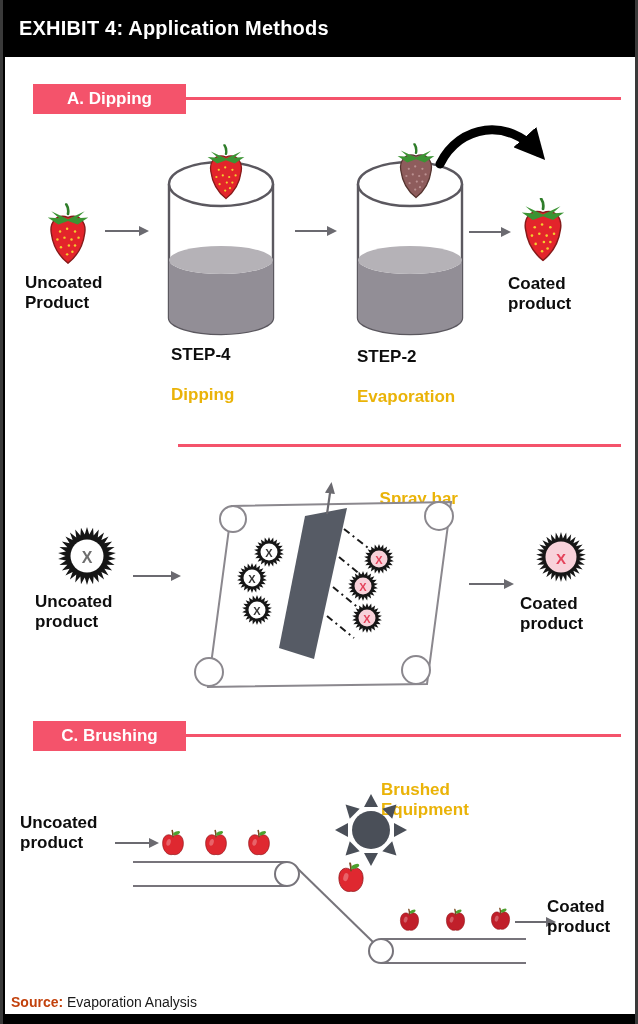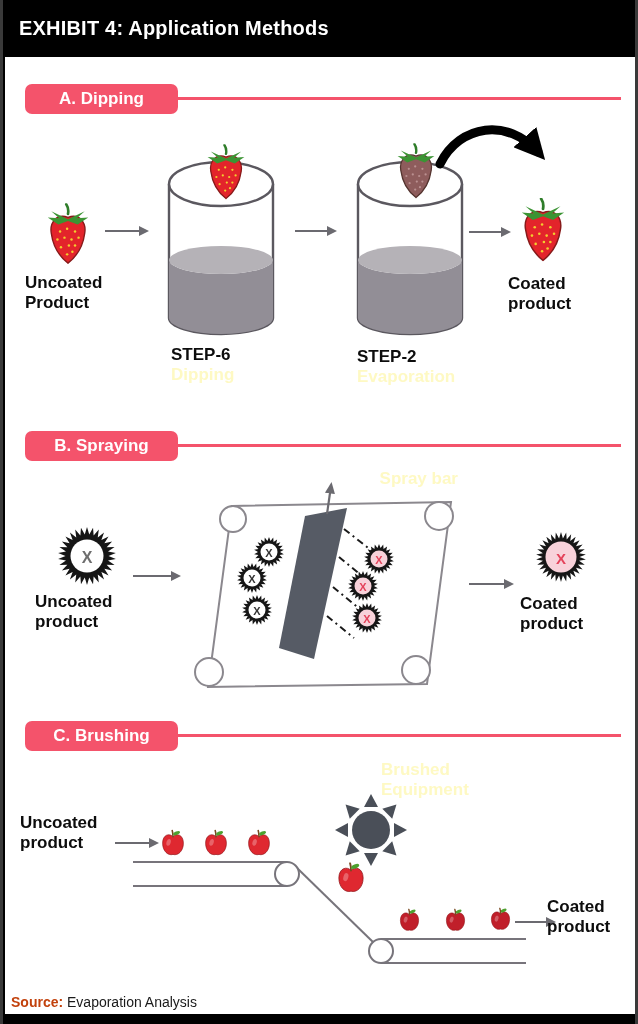--- a/index.html
+++ b/index.html
@@ -4,27 +4,27 @@
 <style>
   * { margin:0; padding:0; box-sizing:border-box; }
   html,body { background:#3a3a3a; }
   .page {
     position:relative; width:632px; height:1024px; background:#000;
     font-family:"Liberation Sans", sans-serif; overflow:hidden; margin:0 auto;
   }
   .content { position:absolute; left:2px; top:57px; width:634px; height:957px; background:#ffffff; }
   .titlebar-text { position:absolute; left:16px; top:17px; color:#ffffff; font-size:20px; font-weight:bold; letter-spacing:0.2px; }
   .sec-box {
-    position:absolute; left:22px; width:153px; height:30px; background:#F4536B;
+    position:absolute; left:30px; width:153px; height:30px; background:#F4536B;
     color:#ffffff; font-weight:bold; font-size:17px;
-    display:flex; align-items:center; justify-content:center;border-radius:7px;
+    display:flex; align-items:center; justify-content:center;
   }
   .sec-line { position:absolute; left:175px; width:443px; height:3px; background:#F4536B; }
   .lbl { position:absolute; font-size:17px; font-weight:bold; line-height:20px; color:#0d0d0d; }
-  .lbl.pink, .pink { color:#fef9c3; }
+  .lbl.pink, .pink { color:#eab308;margin-top:20px; }
   .abs { position:absolute; }
   .harrow { position:absolute; height:2.4px; background:#6B6A70; }
   .harrow::after {
     content:""; position:absolute; right:-10px; top:-4.3px;
     border-left:10px solid #6B6A70; border-top:5.5px solid transparent; border-bottom:5.5px solid transparent;
   }
   .burst-x { font-weight:bold; text-anchor:middle; dominant-baseline:central; font-family:"Liberation Sans",sans-serif; }
   .footer { position:absolute; left:8px; top:994px; font-size:14px; color:#1a1a1a; }
   .footer b { color:#c2410c; }
 </style>
@@ -87,21 +87,21 @@
   <svg class="abs" style="left:163px;top:158px" width="110" height="182" viewBox="0 0 110 182">
     <path d="M3,26 L3,160 A52,16 0 0 0 107,160 L107,26" fill="#ffffff" stroke="#5B585F" stroke-width="2.4"></path>
     <path d="M3,102 L3,160 A52,16 0 0 0 107,160 L107,102 A52,14 0 0 1 3,102 Z" fill="#928E96"></path>
     <ellipse cx="55" cy="102" rx="52" ry="14" fill="#B5B2B7"></ellipse>
     <ellipse cx="55" cy="26" rx="52" ry="22" fill="#ffffff" stroke="#5B585F" stroke-width="2.4"></ellipse>
   </svg>
   <svg class="abs" style="left:203px;top:143px" width="40" height="60" viewBox="0 0 50 72">
       <use href="#strawberry"></use>
     </svg>
   <div class="lbl" style="left:168px;top:345px;width:112px">
-    <div>STEP-6</div>
+    <div>STEP-4</div>
     <div class="pink">Dipping</div>
   </div>
 
   <div class="harrow" style="left:292px;top:230px;width:32px"></div>
 
   <svg class="abs" style="left:352px;top:158px" width="110" height="182" viewBox="0 0 110 182">
     <path d="M3,26 L3,160 A52,16 0 0 0 107,160 L107,26" fill="#ffffff" stroke="#5B585F" stroke-width="2.4"></path>
     <path d="M3,102 L3,160 A52,16 0 0 0 107,160 L107,102 A52,14 0 0 1 3,102 Z" fill="#928E96"></path>
     <ellipse cx="55" cy="102" rx="52" ry="14" fill="#B5B2B7"></ellipse>
     <ellipse cx="55" cy="26" rx="52" ry="22" fill="#ffffff" stroke="#5B585F" stroke-width="2.4"></ellipse>
@@ -117,23 +117,20 @@
     <div class="pink">Evaporation</div>
   </div>
 
   <div class="harrow" style="left:466px;top:231px;width:32px"></div>
 
   <svg class="abs" style="left:517px;top:197px" width="46" height="68" viewBox="0 0 50 72">
       <use href="#strawberry"></use>
     </svg>
   <div class="lbl" style="left:505px;top:274px;width:82px">Coated product</div>
 
-  <div class="sec-box" style="top:431px">
-    <span>B. Spraying</span>
-  </div>
   <div class="sec-line" style="top:444px"></div>
 
   <div class="lbl pink" style="left:335px;top:469px;width:120px;text-align:right">Spray bar</div>
 
   <svg class="abs" style="left:52px;top:524px" width="64" height="64" viewBox="0 0 64 64">
     <polygon class="burst" fill="#161616" points="32.00,3.00 34.25,10.62 38.03,3.63 38.64,11.55 43.80,5.51 42.75,13.38 49.05,8.54 46.39,16.02 53.55,12.60 49.39,19.36 57.11,17.50 51.64,23.26 59.58,23.04 53.03,27.53 60.84,28.97 53.50,32.00 60.84,35.03 53.03,36.47 59.58,40.96 51.64,40.74 57.11,46.50 49.39,44.64 53.55,51.40 46.39,47.98 49.05,55.46 42.75,50.62 43.80,58.49 38.64,52.45 38.03,60.37 34.25,53.38 32.00,61.00 29.75,53.38 25.97,60.37 25.36,52.45 20.20,58.49 21.25,50.62 14.95,55.46 17.61,47.98 10.45,51.40 14.61,44.64 6.89,46.50 12.36,40.74 4.42,40.96 10.97,36.47 3.16,35.03 10.50,32.00 3.16,28.97 10.97,27.53 4.42,23.04 12.36,23.26 6.89,17.50 14.61,19.36 10.45,12.60 17.61,16.02 14.95,8.54 21.25,13.38 20.20,5.51 25.36,11.55 25.97,3.63 29.75,10.62"></polygon>
     <circle cx="32" cy="32" r="16.5" fill="#ffffff"></circle>
     <text class="burst-x" x="32" y="33" font-size="16" fill="#6E6E6E">X</text>
   </svg>
   <div class="lbl" style="left:32px;top:592px;width:102px">Uncoated product</div>

